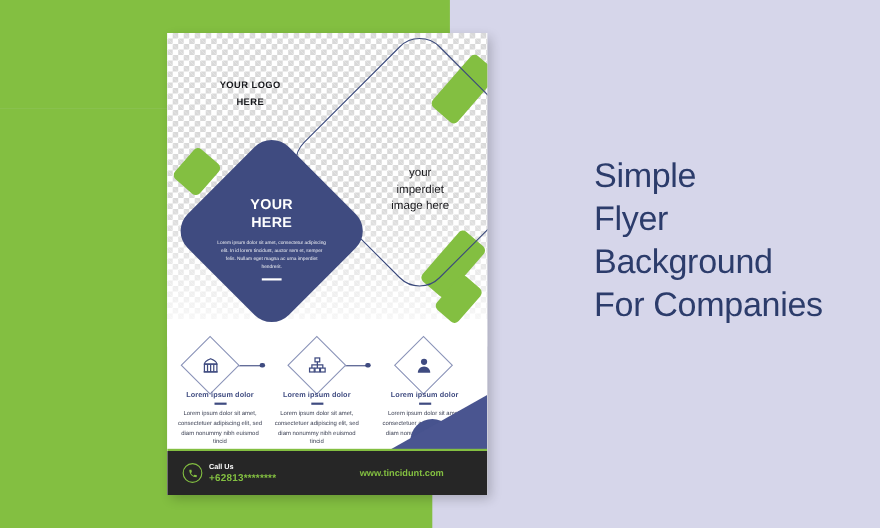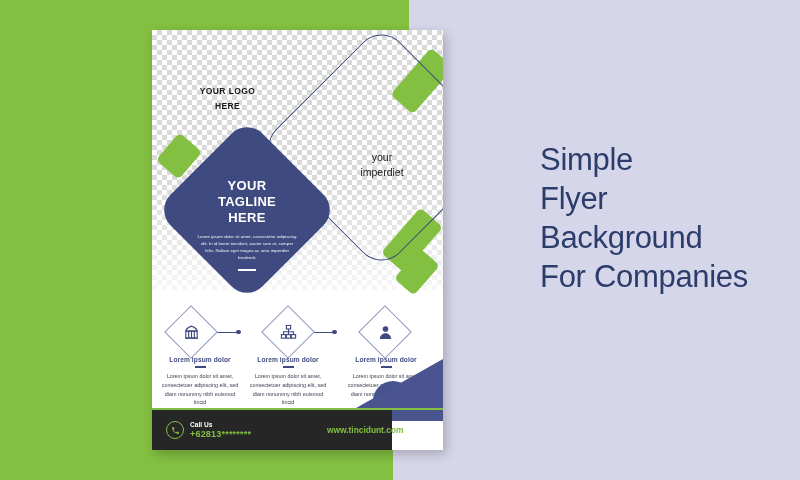--- a/index.html
+++ b/index.html
@@ -34,21 +34,21 @@
     background-color:#ffffff;
   }
   .checker-fade {
     position:absolute; left:0; top:150px; width:291px; height:135px;
     background:linear-gradient(to bottom, rgba(255,255,255,0) 0%, rgba(255,255,255,.55) 60%, #fff 100%);
   }
   .white-lower { position:absolute; left:0; top:260px; width:291px; height:160px; background:#fff; }
 
   
   .logo {
-    position:absolute; left:0; top:54px; width:151px; text-align:center;
+    position:absolute; left:0; top:40px; width:151px; text-align:center;
     font-size:8.5px; font-weight:bold; color:#17181c; letter-spacing:.4px; line-height:1.75;
   }
 
   
   .acc { position:absolute; background:#83bf41; border-radius:5px; }
   .acc-tr { left:255px; top:20px; width:30px; height:62px; transform:rotate(41deg); }
   .acc-tl { left:12px; top:108px; width:30px; height:36px; transform:rotate(41deg); }
   .acc-br { left:245px; top:180px; width:30px; height:60px; transform:rotate(41deg); }
   .acc-br2{ left:252px; top:222px; width:26px; height:40px; transform:rotate(41deg); }
 
@@ -102,21 +102,21 @@
     clip-path:polygon(100% 0, 100% 100%, 0 100%);
   }
   .wedge-circle {
     position:absolute; right:30px; bottom:29px; width:40px; height:40px;
     border-radius:50%; background:#47538e;
   }
 
   
   .footer-line { position:absolute; left:0; bottom:40px; width:291px; height:2.4px; background:#83bf41; }
   .footer {
-    position:absolute; left:0; bottom:0; width:240px; height:40px; background:#262626;
+    position:absolute; left:0; bottom:0; width:291px; height:40px; background:#262626;
     display:flex; align-items:center;
   }
   .phone-icon {
     margin-left:14px; width:18px; height:18px; border-radius:50%;
     border:1.3px solid #83bf41; display:flex; align-items:center; justify-content:center; flex:0 0 auto;
   }
   .phone-icon svg { width:9px; height:9px; }
   .call-block { margin-left:6px; line-height:1.15; }
   .call-label { font-size:6.6px; font-weight:bold; color:#ffffff; }
   .call-number { font-size:9px; font-weight:bold; color:#83bf41; letter-spacing:.2px; }
@@ -152,27 +152,27 @@
 
     <div class="acc acc-tr"></div>
     <div class="acc acc-tl"></div>
     <div class="acc acc-br"></div>
     <div class="acc acc-br2"></div>
 
     <div class="char-outline"></div>
     <div class="char-text">
       <div>your</div>
       <div>imperdiet</div>
+      <div>image here</div>
     </div>
 
     <div class="tag-square"></div>
     <div class="tag-content">
       <div class="tag-title">
         <div>YOUR</div>
-        <div>TAGLINE</div>
         <div>HERE</div>
       </div>
       <div class="tag-body">Lorem ipsum dolor sit amet, consectetur adipiscing elit. In id lorem tincidunt, auctor sem et, semper felis. Nullam eget magna ac urna imperdiet hendrerit.</div>
       <div class="tag-rule"></div>
     </div>
 
     <div class="connector conn-a" style="left:60px;width:26px;"></div>
     <div class="dot" style="left:58px;"></div>
     <div class="dot" style="left:84px;"></div>
     <div class="connector conn-b" style="left:156px;width:26px;"></div>

